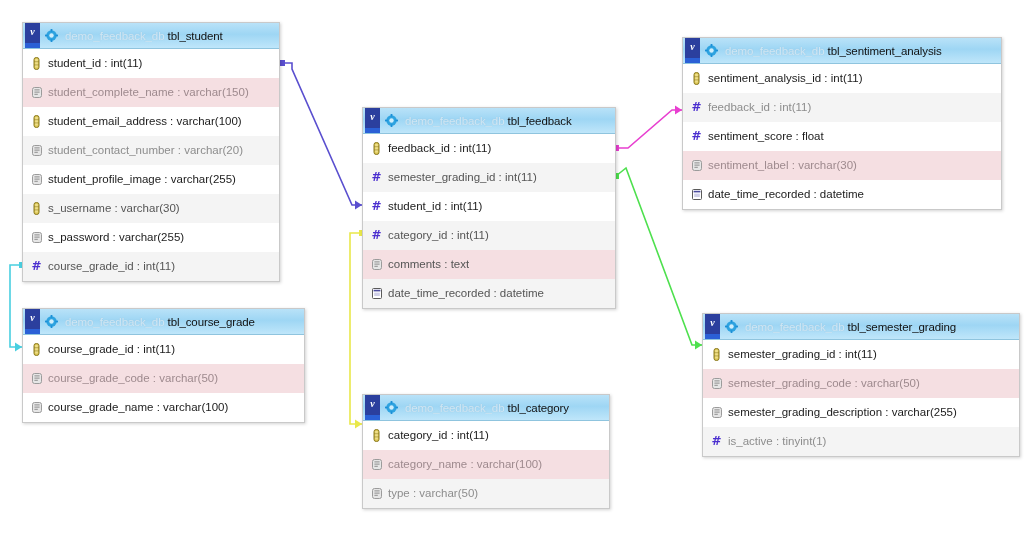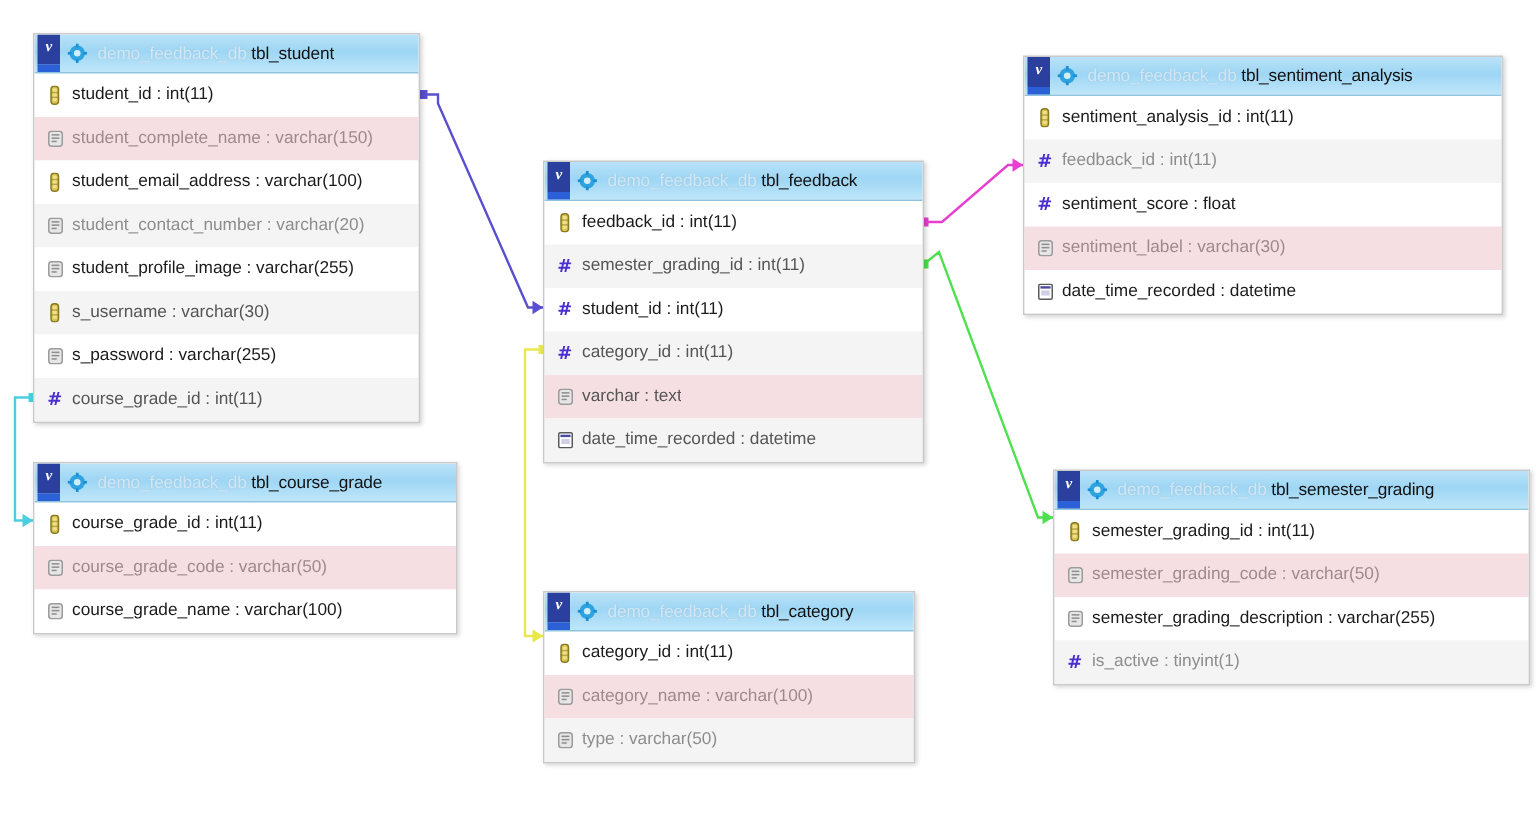--- a/index.html
+++ b/index.html
@@ -378,21 +378,21 @@
         </div>
         <div class="row bg-pink t-mid">
           <span class="ficon">
             <svg width="10" height="11" viewBox="0 0 10 11">
               <rect x="0.5" y="0.5" width="9" height="10" rx="2" fill="#e6e6e6" stroke="#9b9b9b" stroke-width="1"></rect>
               <rect x="2.4" y="2.4" width="5.2" height="1" fill="#8e8e8e"></rect>
               <rect x="2.4" y="4.6" width="5.2" height="1" fill="#8e8e8e"></rect>
               <rect x="2.4" y="6.8" width="3.4" height="1" fill="#8e8e8e"></rect>
             </svg>
           </span>
-          <span class="ftext">varchar : text</span>
+          <span class="ftext">comments : text</span>
         </div>
         <div class="row bg-gray t-mid">
           <span class="ficon">
             <svg width="10" height="11" viewBox="0 0 10 11">
               <rect x="0.5" y="0.5" width="9" height="10" rx="1" fill="#ffffff" stroke="#5a5a5a" stroke-width="1"></rect>
               <rect x="1.6" y="1.8" width="6.8" height="1.6" fill="#4b4b9e"></rect>
               <rect x="2.2" y="4.6" width="5.6" height="3.4" fill="#cfcfe8"></rect>
             </svg>
           </span>
           <span class="ftext">date_time_recorded : datetime</span>

